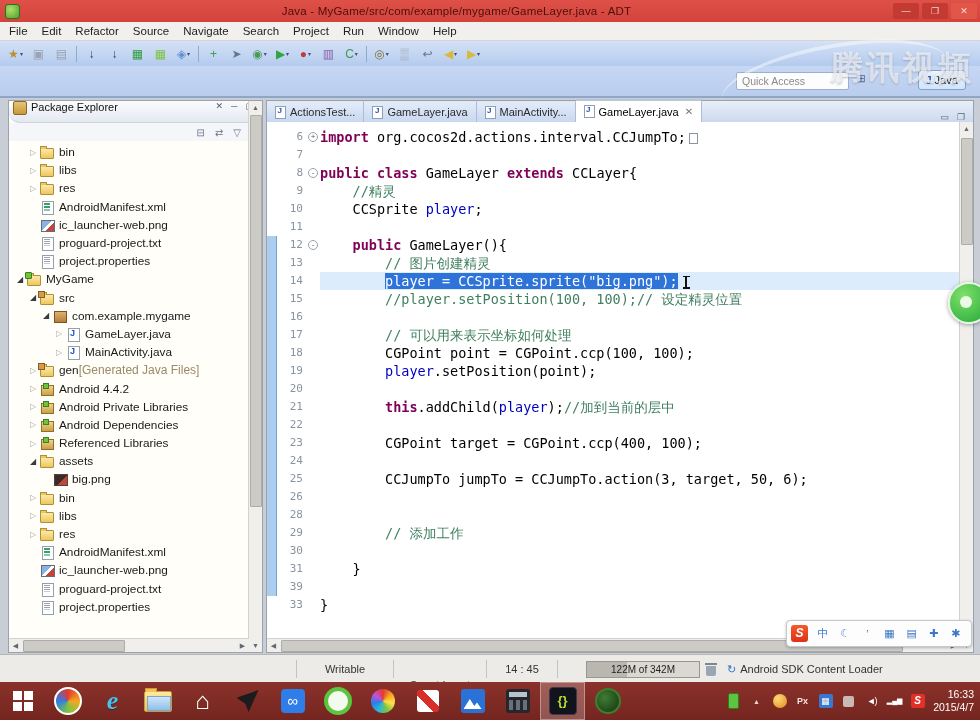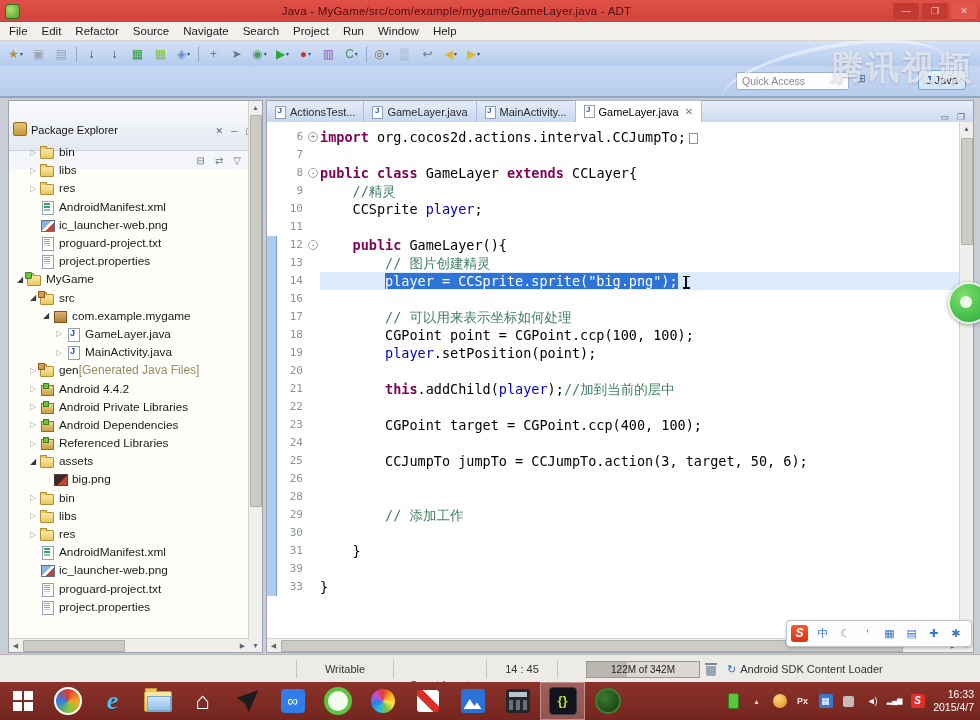--- a/index.html
+++ b/index.html
@@ -23,21 +23,21 @@
   #quick-access{position:absolute;left:736px;top:6px;width:106px;height:16px;background:#fdfdfd;border:1px solid #9cb0ce;border-radius:2px;font-size:10.5px;color:#8a8a8a;line-height:16px;padding-left:5px;}
   #persp-grid{position:absolute;left:852px;top:6px;width:18px;height:16px;color:#54688c;font-size:11px;text-align:center;}
   #java-persp{position:absolute;left:918px;top:4px;height:18px;background:linear-gradient(#eef5fe,#d3e5fa);border:1px solid #7fa3d3;border-radius:3px;display:flex;align-items:center;padding:0 7px;font-size:11px;color:#1a1a1a;}
   #java-persp .jico{color:#2255bb;font-weight:bold;font-size:10px;margin-right:3px;}
   
   #watermark{right:6px;top:46px;font-size:33px;font-weight:bold;color:rgba(255,255,255,.62);
     text-shadow:0 1px 2px rgba(110,120,140,.45);letter-spacing:3px;z-index:50;font-family:"DejaVu Sans",sans-serif;pointer-events:none;}
   #watermark-swoosh{right:30px;top:44px;width:230px;height:70px;border-top:4px solid rgba(255,255,255,.45);border-radius:50%;transform:rotate(-10deg);z-index:49;pointer-events:none;}
   
   #pkg-panel{left:8px;top:100px;width:253px;height:551px;background:#fffef9;border:1px solid #9aa3ad;}
-  #pkg-head{height:21px;background:linear-gradient(#fafbfd,#e4e9f1);border-bottom:1px solid #cdd3dc;display:flex;align-items:flex-end;padding:14px 4px;}
+  #pkg-head{height:21px;background:linear-gradient(#fafbfd,#e4e9f1);border-bottom:1px solid #cdd3dc;display:flex;align-items:flex-start;padding:0 4px;border-radius:11px;}
   #pkg-ico{width:12px;height:12px;background:linear-gradient(#e8c478,#c89838);border:1px solid #8a6a28;border-radius:2px;margin-right:4px;}
   #pkg-title{font-size:11px;color:#111;flex:1;}
   .pkg-hbtn{font-size:9px;color:#55606e;padding:0 4px;}
   #pkg-tools{height:18px;display:flex;justify-content:flex-end;align-items:center;padding-right:16px;background:#f4f6f9;}
   .pkg-tbtn{font-size:10px;color:#6b7688;padding:0 5px;}
   #tree{position:absolute;left:1px;top:42px;right:14px;bottom:14px;overflow:hidden;}
   .trow{height:18.2px;display:flex;align-items:center;white-space:nowrap;}
   .arrow{width:12px;font-size:8px;text-align:center;flex:none;}
   .arrow.c{color:#a8a8a8;} .arrow.e{color:#3a3a3a;}
   .tlabel{font-size:11.8px;color:#191919;margin-left:4px;}
@@ -553,20 +553,25 @@
           <span class="ln">13</span>
           <span class="fold"></span>
           <span class="code"><span class="seg-c">        // 图片创建精灵</span></span>
         </div>
         <div class="cl current">
           <span class="ln">14</span>
           <span class="fold"></span>
           <span class="code"><span class="seg-p">        </span><span class="seg-sel">player = CCSprite.sprite("big.png");</span><span class="caret"><i></i></span></span>
         </div>
         <div class="cl">
+          <span class="ln">15</span>
+          <span class="fold"></span>
+          <span class="code"><span class="seg-c">        //player.setPosition(100, 100);// 设定精灵位置</span></span>
+        </div>
+        <div class="cl">
           <span class="ln">16</span>
           <span class="fold"></span>
           <span class="code"></span>
         </div>
         <div class="cl">
           <span class="ln">17</span>
           <span class="fold"></span>
           <span class="code"><span class="seg-c">        // 可以用来表示坐标如何处理</span></span>
         </div>
         <div class="cl">

